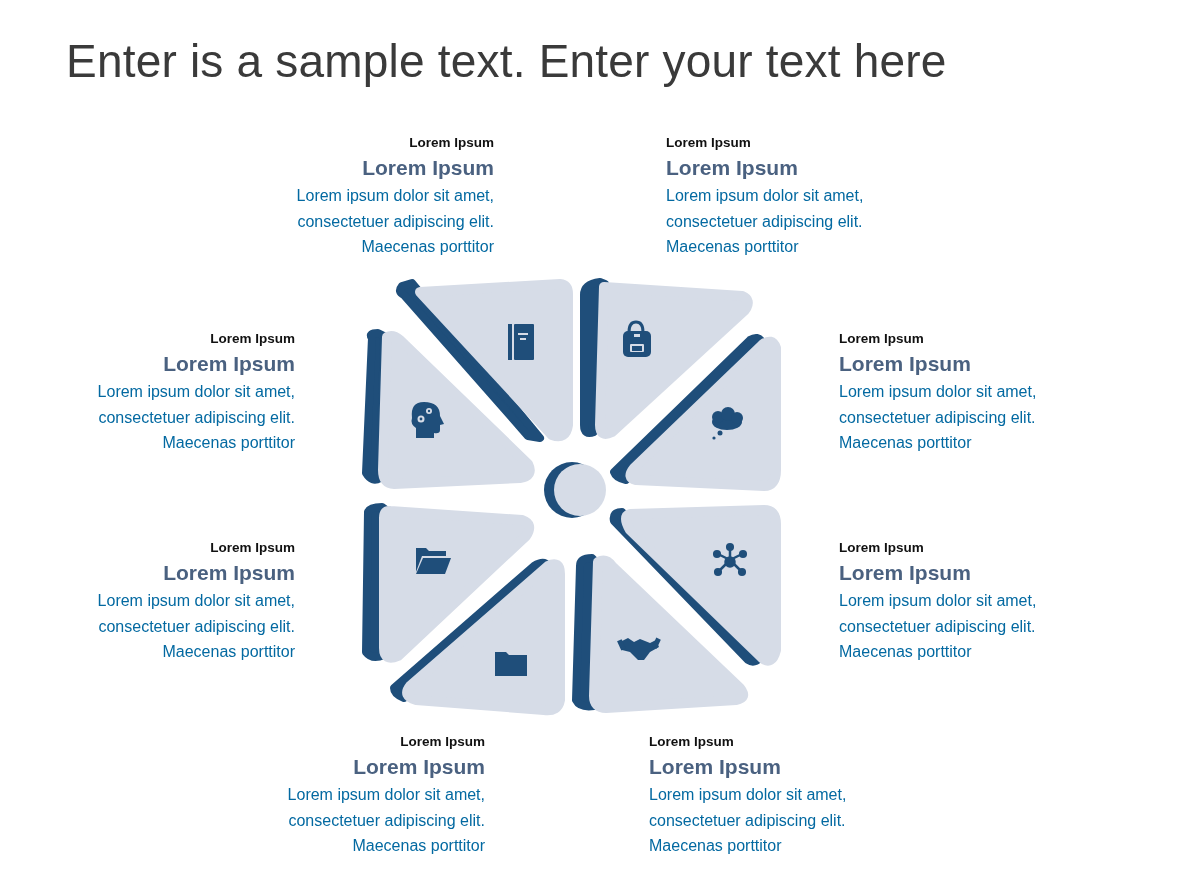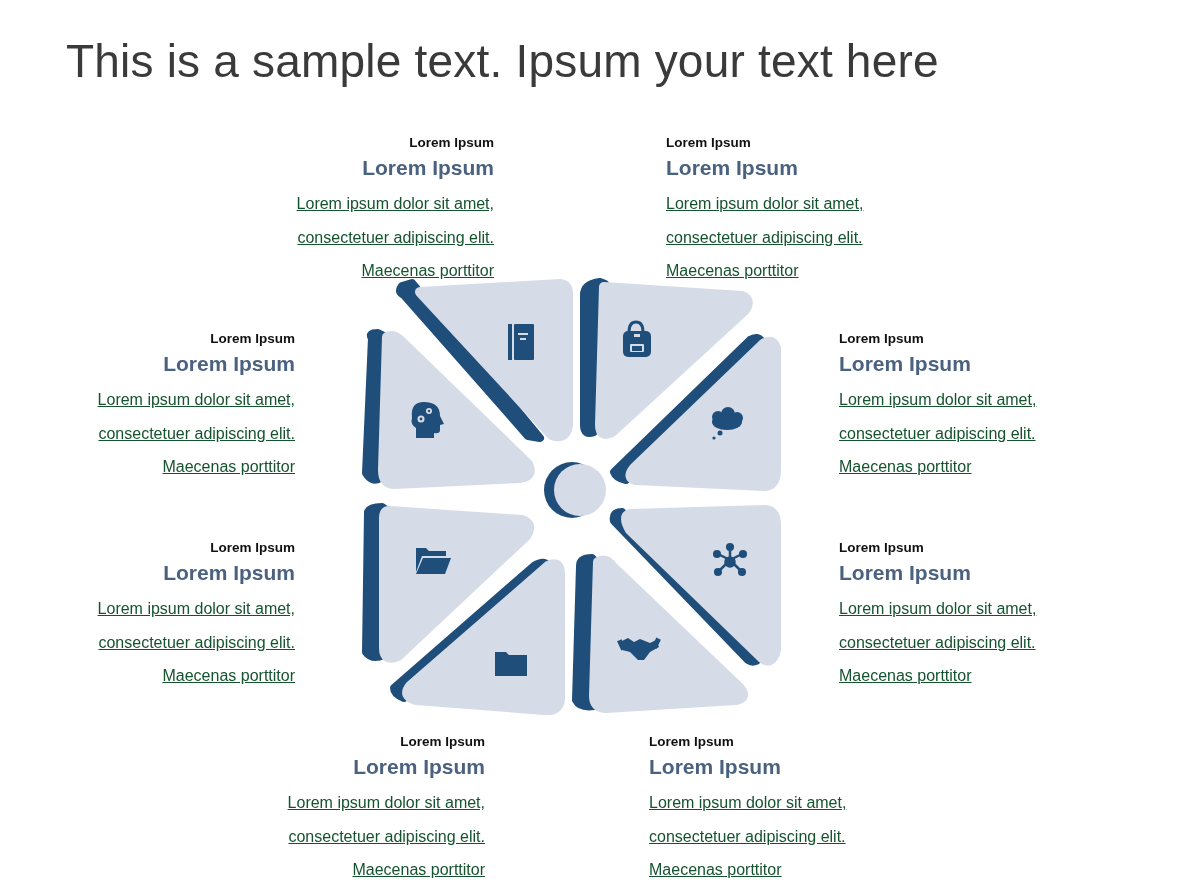--- a/index.html
+++ b/index.html
@@ -3,27 +3,27 @@
 <meta charset="utf-8">
 <style>
   html, body { margin:0; padding:0; background:#ffffff; }
   body { width:1180px; height:885px; position:relative; overflow:hidden; font-family:"Liberation Sans", "DejaVu Sans", sans-serif; }
   .title { position:absolute; left:66px; top:34px; font-size:46px; color:#3a3a3a; white-space:nowrap; letter-spacing:0.2px; }
   .block { position:absolute; width:300px; }
   .block.right-align { text-align:right; }
   .block.left-align { text-align:left; }
   .label { font-size:13.5px; font-weight:bold; color:#111; line-height:18px; }
   .heading { font-size:21px; font-weight:bold; color:#4a6180; line-height:28px; margin-top:2px; }
-  .body-text { font-size:16px; color:#14532d; line-height:23.5px; margin-top:10px;text-decoration:underline; }
+  .body-text { font-size:16px; color:#0369a1; line-height:23.5px; margin-top:2px; }
   svg.diagram { position:absolute; left:0; top:0; }
 </style>
 </head>
 <body>
 
-<div class="title">This is a sample text. Ipsum your text here</div>
+<div class="title">Enter is a sample text. Enter your text here</div>
 
 <div class="block right-align" style="left:194px; top:134px;">
   <div class="label">Lorem Ipsum</div>
   <div class="heading">Lorem Ipsum</div>
   <div class="body-text">Lorem ipsum dolor sit amet,</div>
   <div class="body-text">consectetuer adipiscing elit.</div>
   <div class="body-text">Maecenas porttitor</div>
 </div>
 
 <div class="block left-align" style="left:666px; top:134px;">

